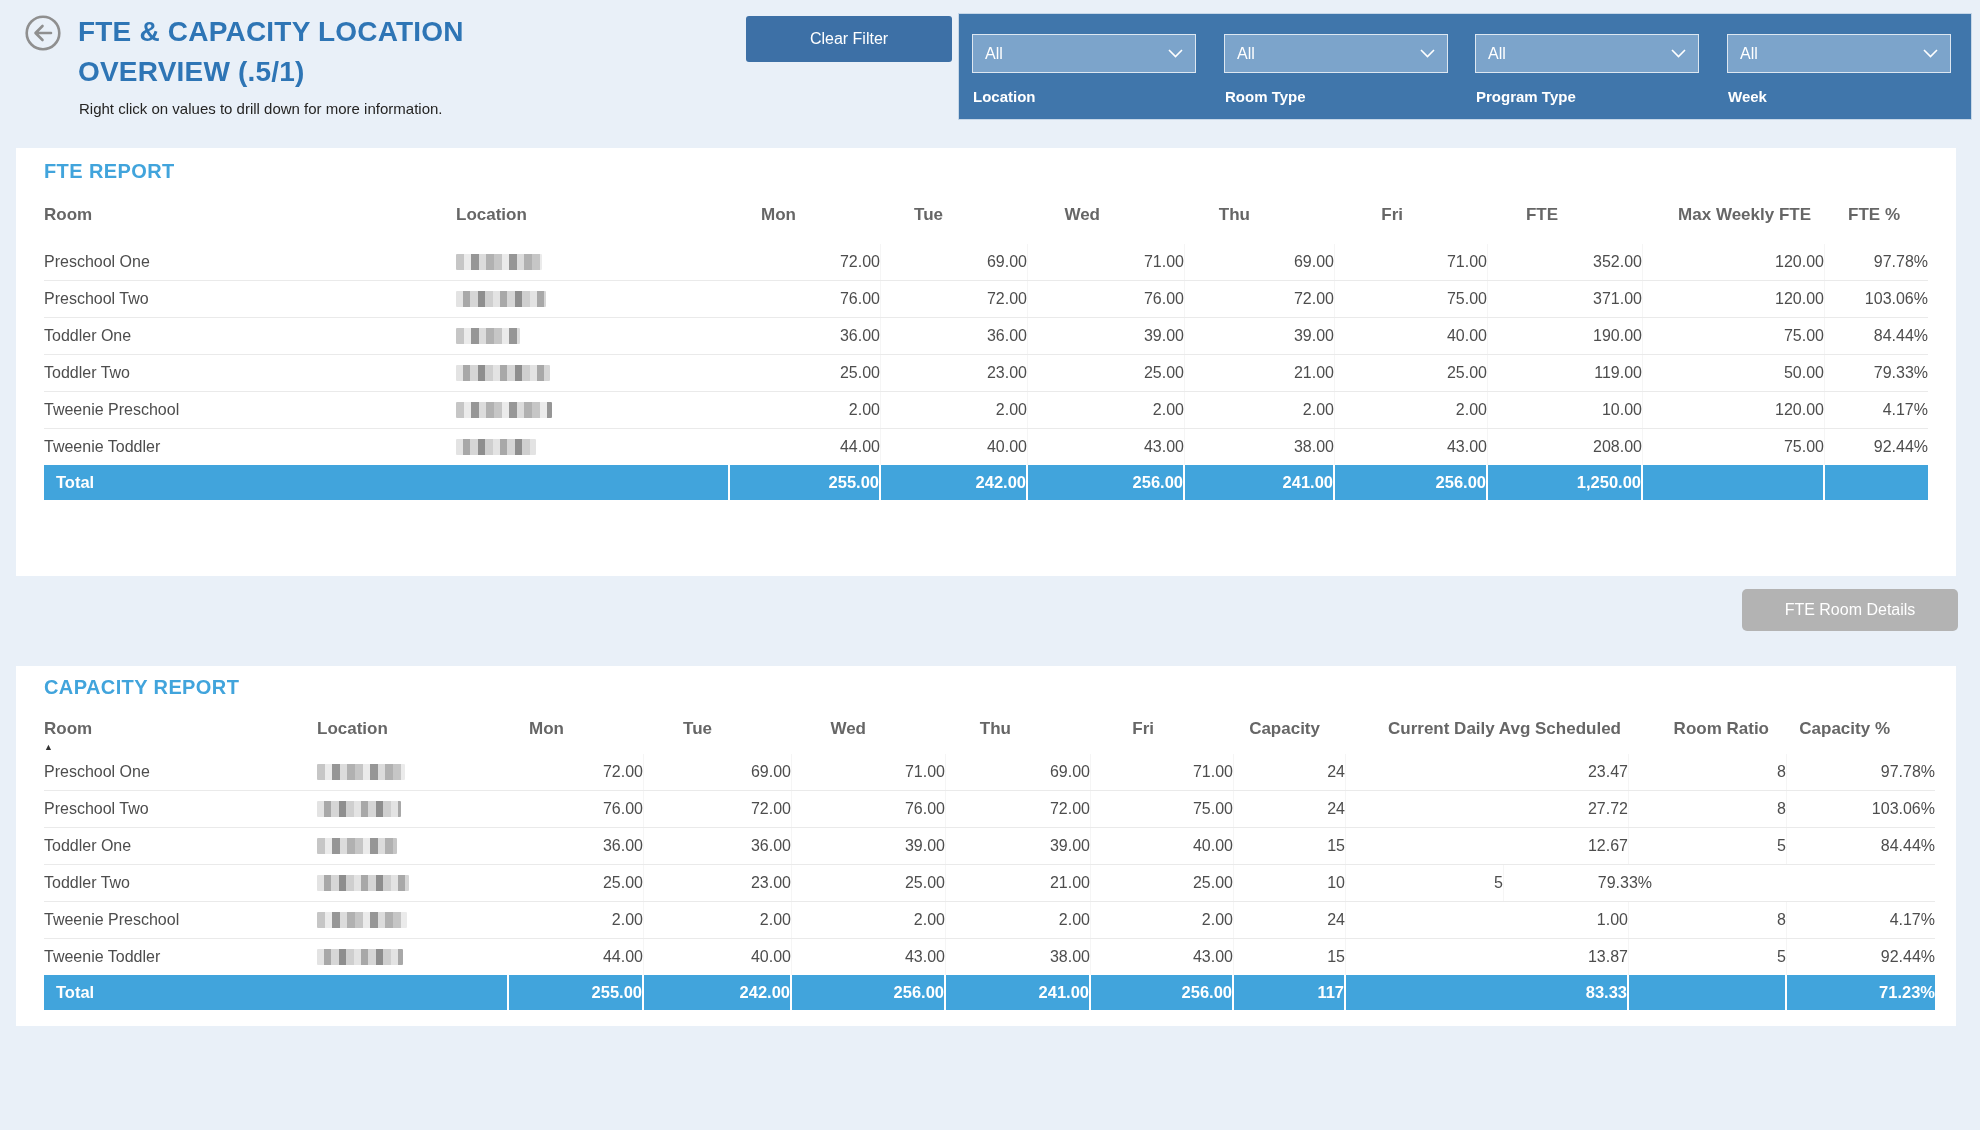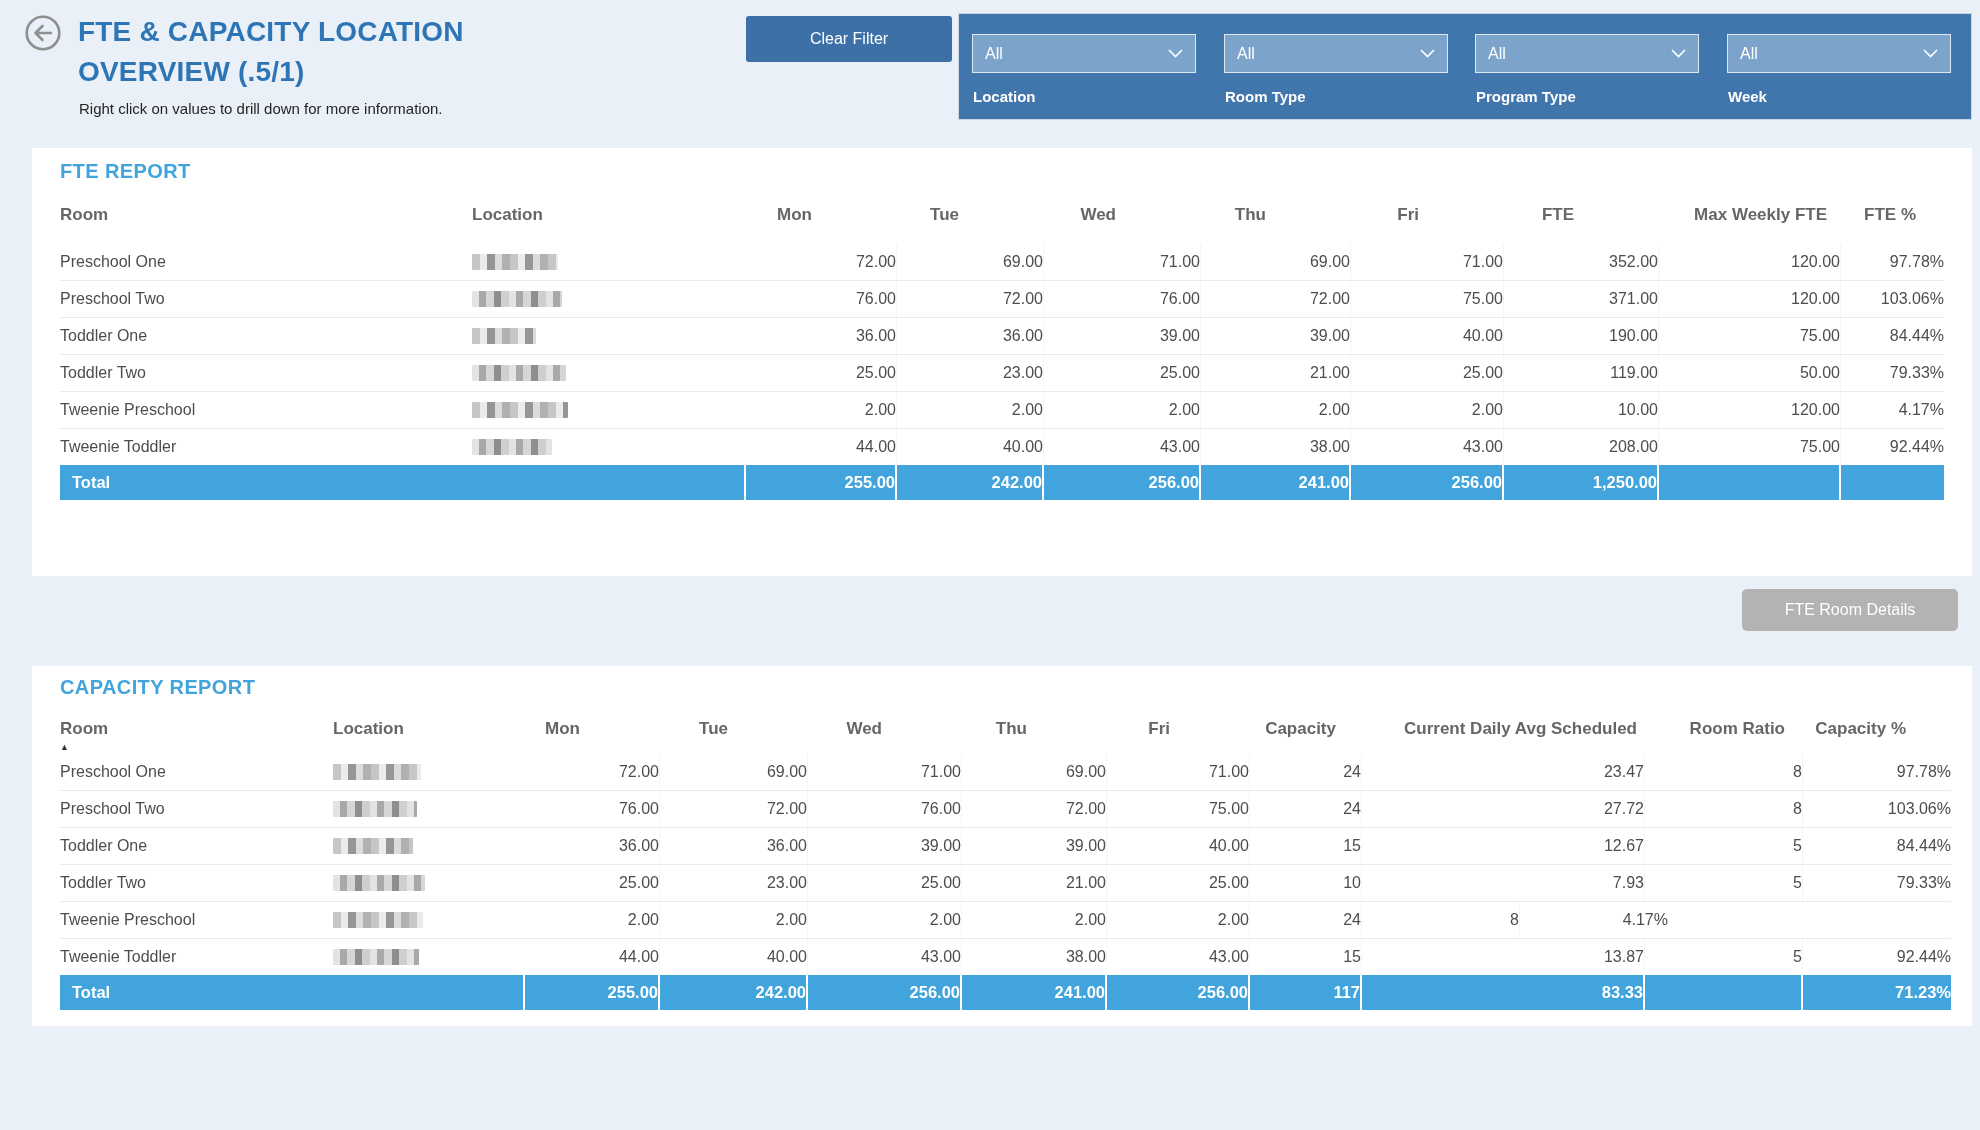--- a/index.html
+++ b/index.html
@@ -34,21 +34,21 @@
   .dropdown{
     position:absolute;top:20px;left:0;width:224px;height:39px;
     background:#7ca4cb;border:1px solid #dde7f1;box-sizing:border-box;
     display:flex;align-items:center;justify-content:space-between;
     padding:0 12px;cursor:pointer;
   }
   .dd-value{color:#fff;font-size:16px;}
   .filter-label{position:absolute;top:74px;left:1px;color:#fff;font-size:15px;font-weight:bold;}
 
   
-  .card{position:absolute;left:32px;width:1940px;background:#ffffff;}
+  .card{position:absolute;left:16px;width:1940px;background:#ffffff;}
   #fte-card{top:148px;height:428px;}
   #cap-card{top:666px;height:404px;}
   .section-title{
     position:absolute;left:28px;font-size:20px;font-weight:bold;
     color:#41a4dc;letter-spacing:.4px;margin:0;
   }
   #fte-card .section-title{top:12px;}
   #cap-card .section-title{top:10px;}
 
   
@@ -317,35 +317,35 @@
           <div class="td room" style="width: 273px;">Toddler Two</div>
           <div class="td loc" style="width: 192px;">
             <div class="mosaic alt" style="width: 92px;"></div>
           </div>
           <div class="td num" style="width: 135px;">25.00</div>
           <div class="td num" style="width: 148px;">23.00</div>
           <div class="td num" style="width: 154px;">25.00</div>
           <div class="td num" style="width: 145px;">21.00</div>
           <div class="td num" style="width: 143px;">25.00</div>
           <div class="td num" style="width: 112px;">10</div>
-          <div class="td num" style="width: 283px;">7.93</div>
           <div class="td num" style="width: 158px;">5</div>
           <div class="td num" style="width: 148px;">79.33%</div>
         </div>
         <div class="trow">
           <div class="td room" style="width: 273px;">Tweenie Preschool</div>
           <div class="td loc" style="width: 192px;">
             <div class="mosaic" style="width: 90px;"></div>
           </div>
           <div class="td num" style="width: 135px;">2.00</div>
           <div class="td num" style="width: 148px;">2.00</div>
           <div class="td num" style="width: 154px;">2.00</div>
           <div class="td num" style="width: 145px;">2.00</div>
           <div class="td num" style="width: 143px;">2.00</div>
           <div class="td num" style="width: 112px;">24</div>
+          <div class="td num" style="width: 283px;">1.00</div>
           <div class="td num" style="width: 158px;">8</div>
           <div class="td num" style="width: 148px;">4.17%</div>
         </div>
         <div class="trow lastdata">
           <div class="td room" style="width: 273px;">Tweenie Toddler</div>
           <div class="td loc" style="width: 192px;">
             <div class="mosaic alt" style="width: 86px;"></div>
           </div>
           <div class="td num" style="width: 135px;">44.00</div>
           <div class="td num" style="width: 148px;">40.00</div>

